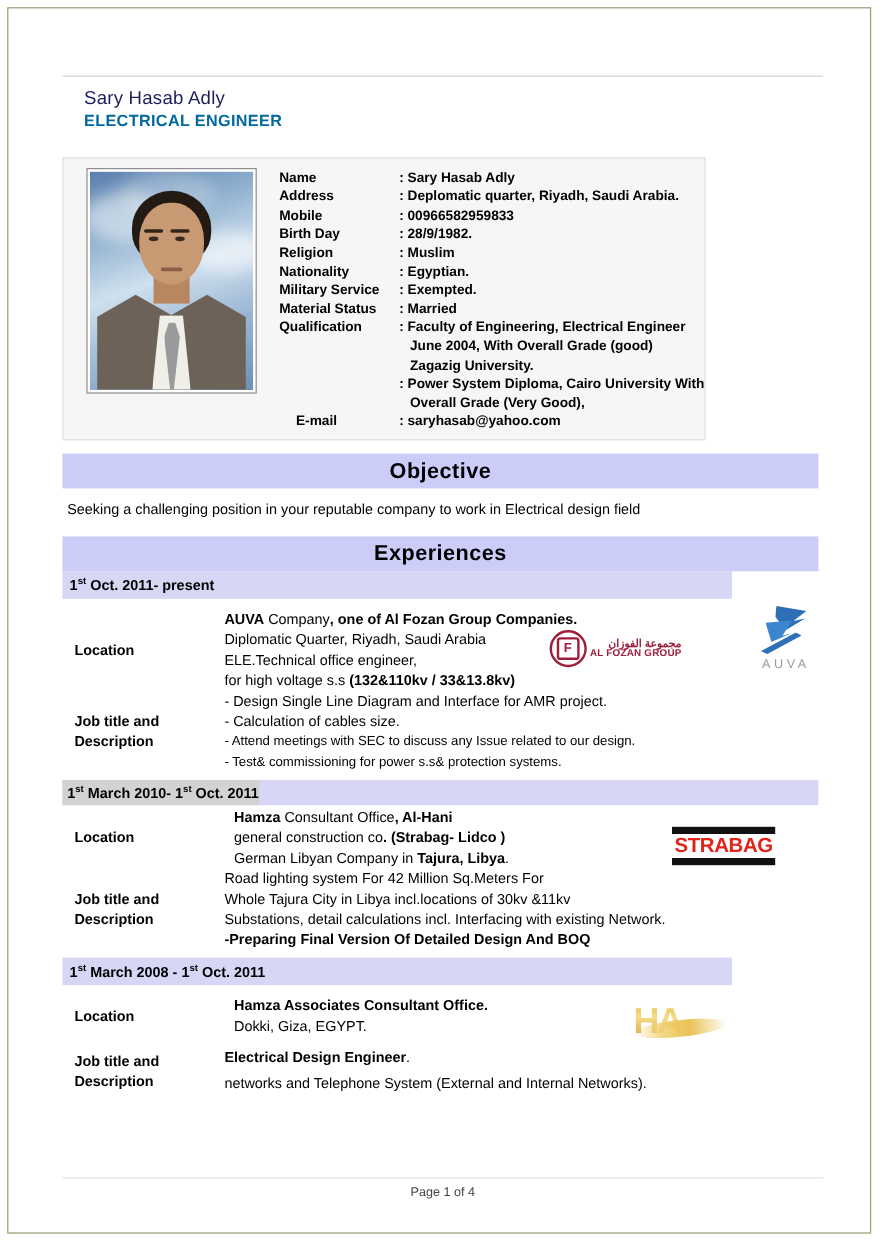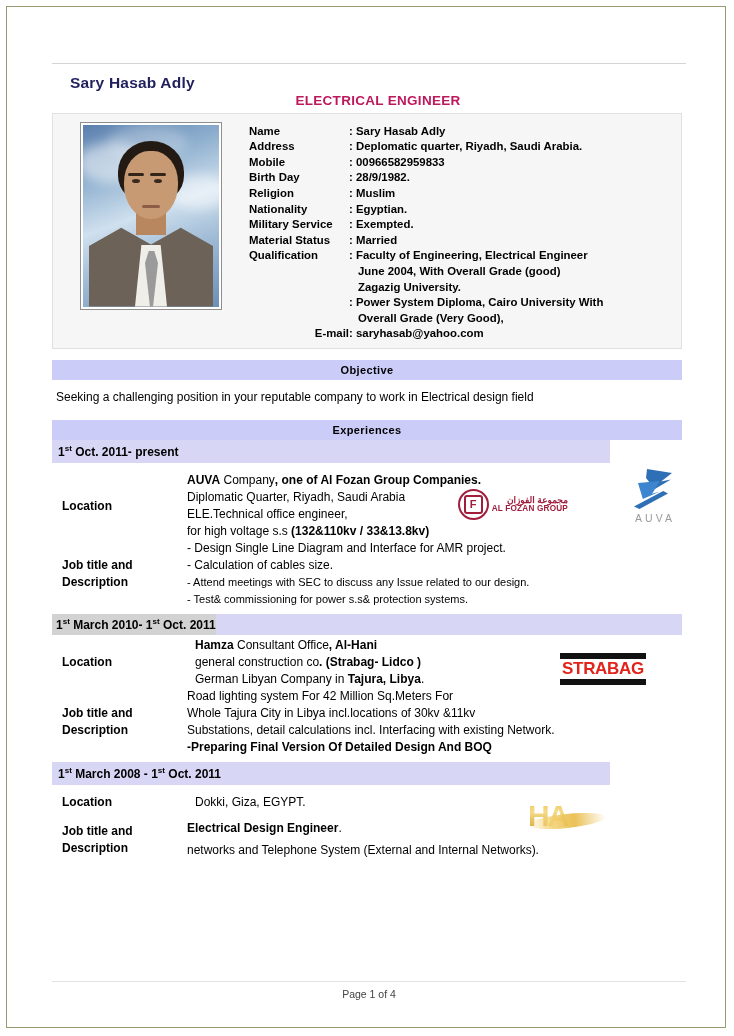--- a/index.html
+++ b/index.html
@@ -35,42 +35,41 @@
 
   
   .top-rule {
     height: 1px;
     background: #d4d4d4;
     width: 634px;
     margin-bottom: 9px;
   }
   .name-line {
     font-size: 15.5px;
-    font-weight: bold;
+    font-weight: normal;
     color: #1f1f5c;
     letter-spacing: 0.2px;
     padding-left: 18px;
     line-height: 1.25;
   }
   .title-line {
     font-size: 13.5px;
     font-weight: bold;
-    color: #be185d;
+    color: #0369a1;
     letter-spacing: 0.3px;
     padding-left: 18px;
     line-height: 1.35;
-    margin-bottom: 2px;
-    text-align: center;
+    margin-bottom: 20px;
   }
 
   
   .info-box {
     background: #f6f6f6;
     border: 1px solid #e0e0e0;
-    width: 630px;
+    width: 536px;
     box-sizing: border-box;
     display: flex;
     padding: 7px 0 6px 0;
     min-height: 222px;
   }
   .photo-cell {
     width: 196px;
     display: flex;
     justify-content: center;
     padding-top: 2px;
@@ -171,21 +170,21 @@
     white-space: nowrap;
   }
   .info-cont .ind { padding-left: 9px; }
 
   
   .section-band {
     background: #ccccf9;
     width: 630px;
     box-sizing: border-box;
     text-align: center;
-    font-size: 11px;
+    font-size: 18px;
     font-weight: bold;
     letter-spacing: 0.4px;
     padding: 4px 0 4px 0;
   }
   .objective-text {
     font-size: 12px;
     padding: 9px 4px 10px 4px;
     line-height: 1.35;
   }
   .gap-sm { height: 11px; }
@@ -448,21 +447,21 @@
         </div>
         <div class="info-cont">
           <span class="ind">Zagazig University.</span>
         </div>
         <div class="info-cont">: Power System Diploma, Cairo University With</div>
         <div class="info-cont">
           <span class="ind">Overall Grade (Very Good),</span>
         </div>
 
         <div class="info-row">
-          <div class="info-label" style="padding-left:14px;box-sizing:border-box;text-align:right;">E-mail</div>
+          <div class="info-label" style="padding-left:14px;box-sizing:border-box;">E-mail</div>
           <div class="info-value">: saryhasab@yahoo.com</div>
         </div>
 
       </div>
     </div>
 
     <div class="gap-sm"></div>
 
     <div class="section-band">Objective</div>
     <div class="objective-text">Seeking a challenging position in your reputable company  to work in Electrical design field</div>
@@ -560,20 +559,21 @@
       <div class="logo-wrap ha-logo">
         <div class="ha-mark">
           <div class="swoosh"></div>
           <div class="ha-text">HA</div>
         </div>
       </div>
 
       <div class="exp-row">
         <div class="exp-label">Location</div>
         <div class="exp-body">
+          <span class="ln ind1 b">Hamza Associates Consultant Office.</span>
           <span class="ln ind1">Dokki, Giza, EGYPT.</span>
         </div>
       </div>
 
       <div style="height:9px;"></div>
 
       <div class="exp-row">
         <div class="exp-label">
           <span class="ln">Job title and</span>
           <span class="ln">Description</span>

